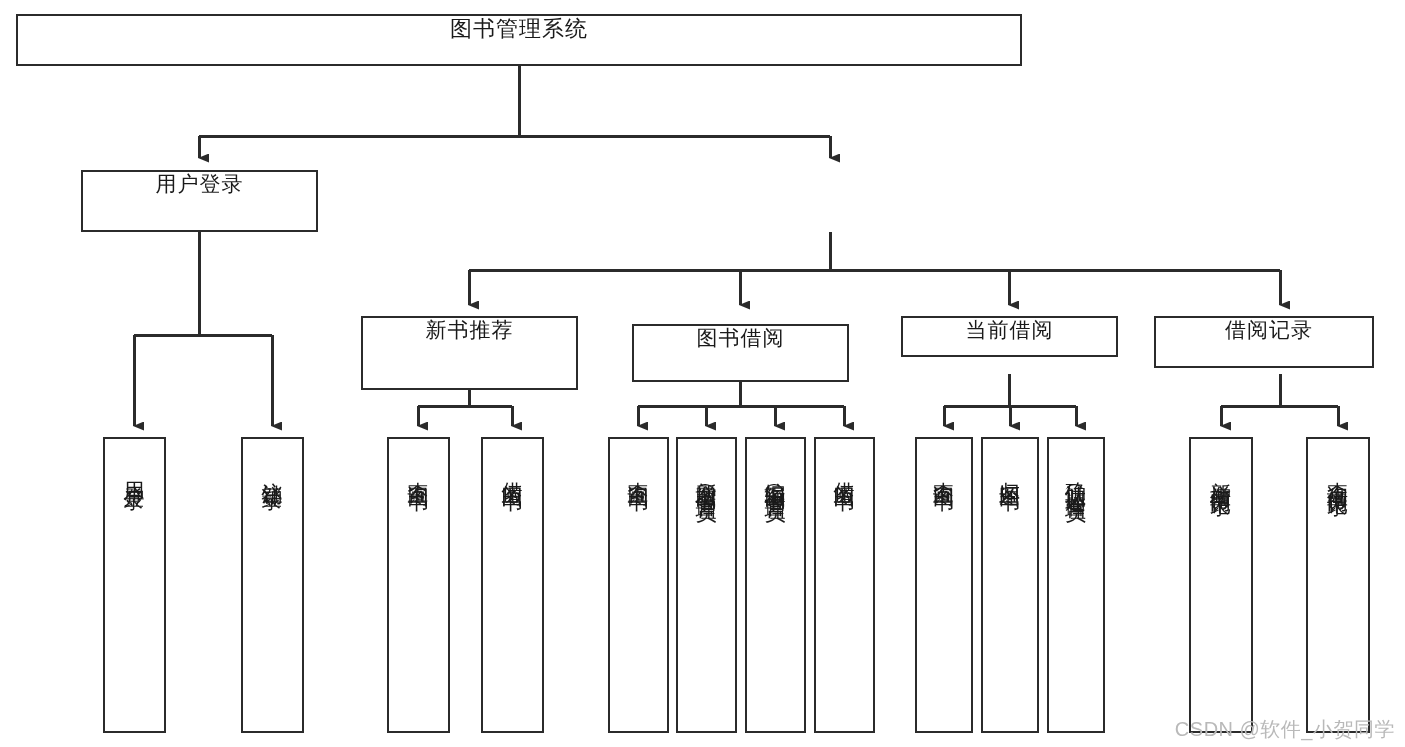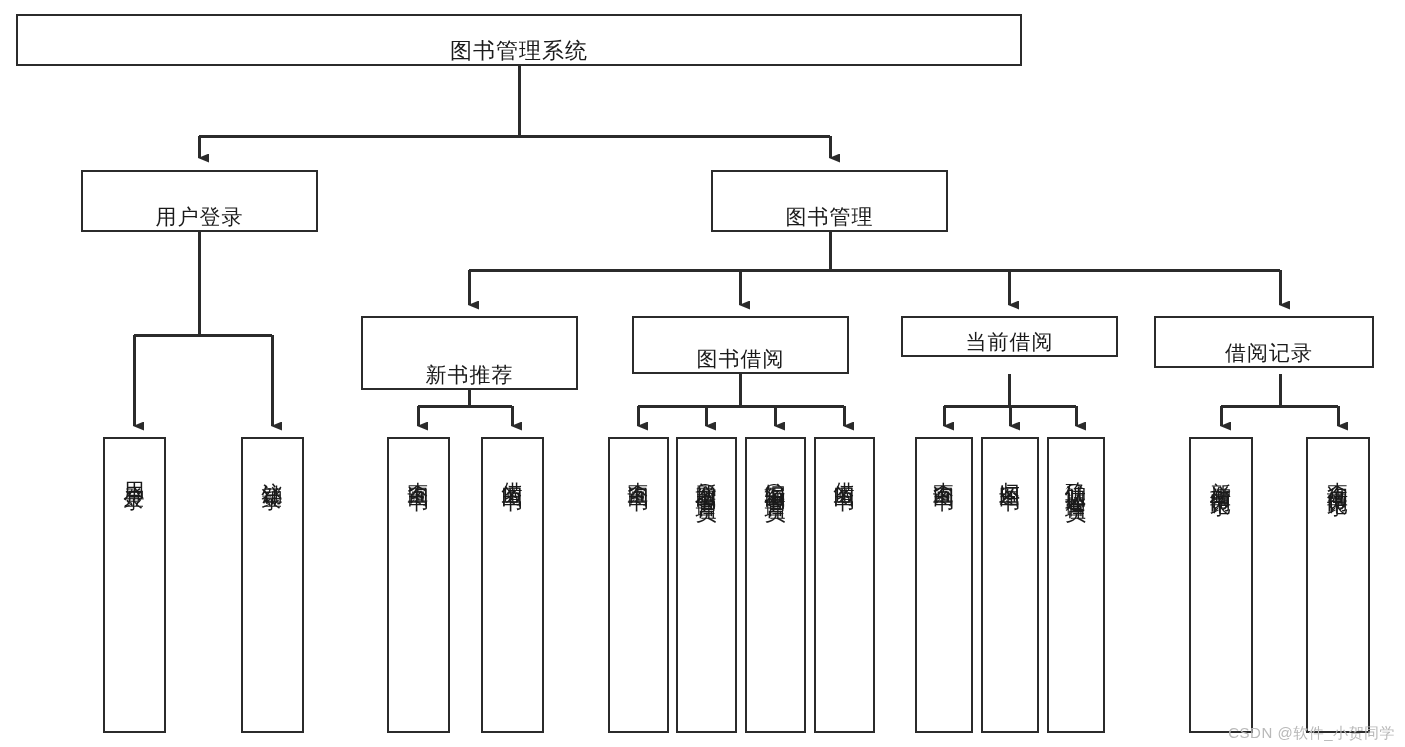--- a/index.html
+++ b/index.html
@@ -24,21 +24,21 @@
     top: 0;
     width: 1405px;
     height: 747px;
   }
   .node {
     position: absolute;
     box-sizing: border-box;
     border: 2px solid #2b2b2b;
     background: #ffffff;
     display: flex;
-    align-items: flex-end;
+    align-items: flex-start;
     justify-content: center;
     color: #1a1a1a;
   }
   .node .label {
     display: block;
     text-align: center;
     line-height: 1.18;
     white-space: pre-wrap;
   }
   .node.horiz .label {
@@ -57,21 +57,21 @@
     letter-spacing: 3px;
     line-height: 1.1;
   }
   #root-node .label {
     font-size: 22px;
   }
   #watermark {
     position: absolute;
     right: 10px;
     bottom: 4px;
-    font-size: 15px;
+    font-size: 20px;
     color: #b9b9b9;
     letter-spacing: 0.5px;
     user-select: none;
     white-space: nowrap;
   }
 </style>
 </head>
 <body>
 
 <div id="diagram-root">
@@ -126,28 +126,25 @@
     </g>
   </svg>
 
   <div class="node horiz" id="root-node" style="left: 16px; top: 14px; width: 1006px; height: 52px;">
     <span class="label">图书管理系统</span>
   </div>
 
   <div class="node horiz" style="left: 81px; top: 170px; width: 237px; height: 62px;">
     <span class="label">用户登录</span>
   </div>
-  <div class="node horiz" style="left: 711px; top: 170px; width: 237px; height: 62px;">
-    <span class="label">图书管理</span>
-  </div>
 
   <div class="node horiz" style="left: 361px; top: 316px; width: 217px; height: 74px;">
     <span class="label">新书推荐</span>
   </div>
-  <div class="node horiz" style="left: 632px; top: 316px; width: 217px; height: 58px;">
+  <div class="node horiz" style="left: 632px; top: 324px; width: 217px; height: 58px;">
     <span class="label">图书借阅</span>
   </div>
   <div class="node horiz" style="left: 901px; top: 316px; width: 217px; height: 41px;">
     <span class="label">当前借阅</span>
   </div>
   <div class="node horiz" style="left: 1154px; top: 316px; width: 220px; height: 52px; padding-left: 10px;">
     <span class="label">借阅记录</span>
   </div>
 
   <div class="node vert" style="left: 103px; top: 437px; width: 63px; height: 296px;">

